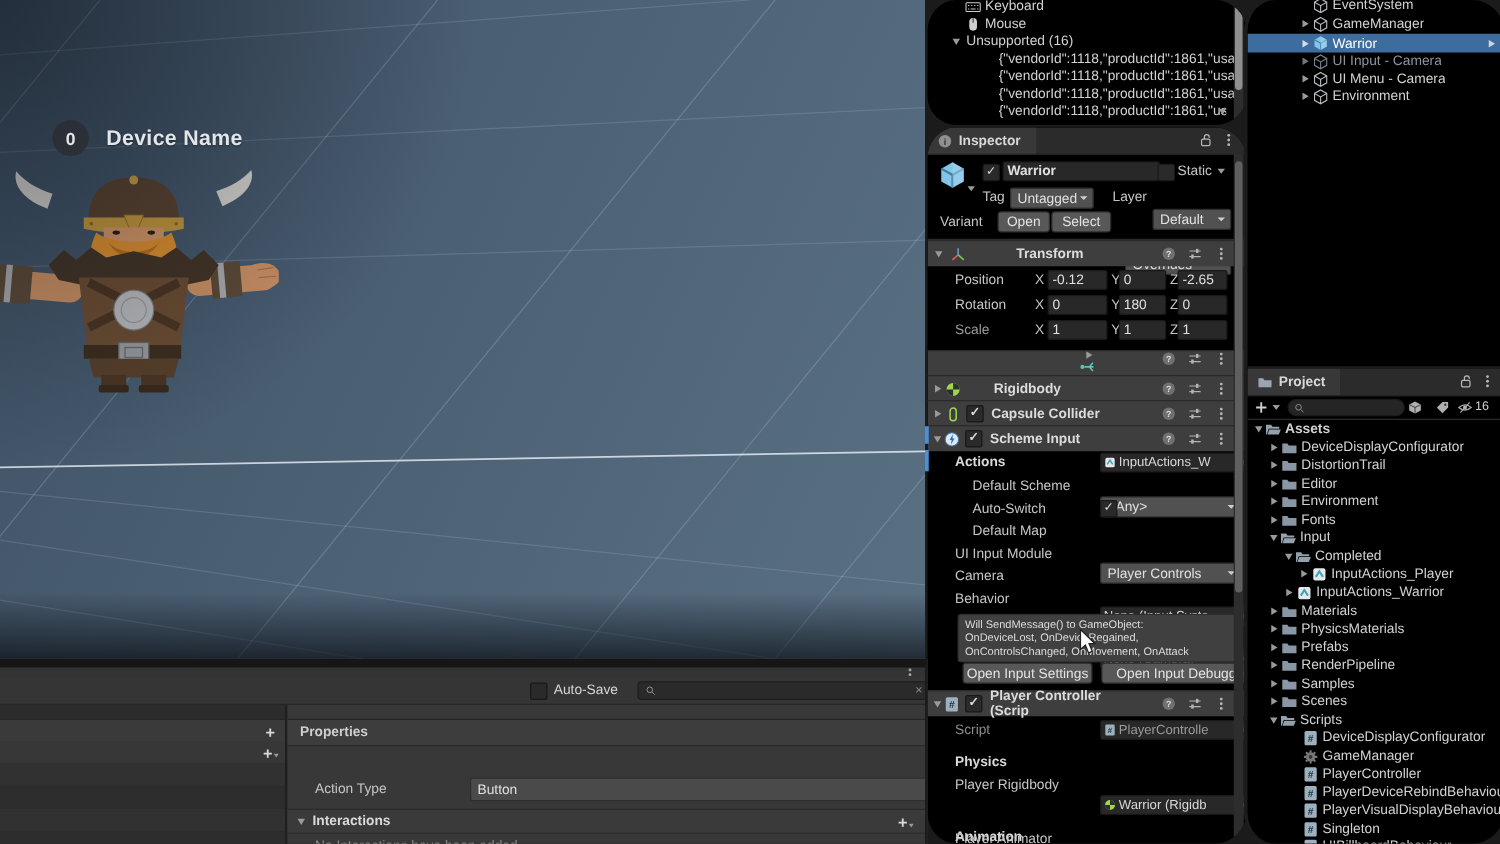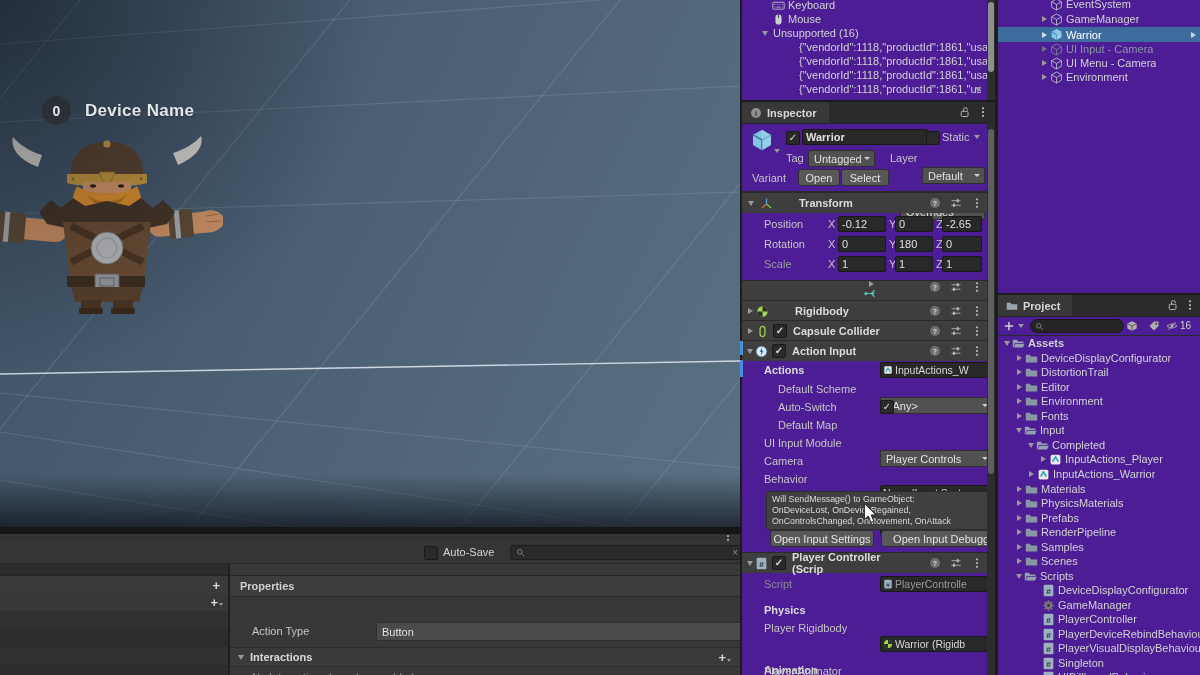--- a/index.html
+++ b/index.html
@@ -11,21 +11,21 @@
   .scene{position:absolute;left:0;top:0;width:740px;height:527px;overflow:hidden;
          background:linear-gradient(115deg,#3e5164 0%,#4c6074 45%,#597083 100%);}
   .shadeTL{position:absolute;inset:0;background:radial-gradient(circle at 0% 0%,rgba(8,12,20,.5),transparent 42%);}
   .shadeB{position:absolute;inset:0;background:linear-gradient(180deg,transparent 90%,rgba(4,7,11,.65));}
   .dev-overlay{position:absolute;left:42px;top:96px;display:flex;align-items:center;gap:14px;}
   .dev-badge{width:29px;height:29px;border-radius:50%;background:rgba(42,46,52,.85);
              display:flex;align-items:center;justify-content:center;color:#e6e6e6;
              font-size:14px;font-weight:bold;}
   .dev-label{font-size:17px;font-weight:bold;color:#e2e6ea;text-shadow:0 1px 2px rgba(0,0,0,.4);letter-spacing:.3px;}
   
-  .panel{position:absolute;background:#4c1d95;overflow:hidden;border-left:2px solid #1c1c1c;}
+  .panel{position:absolute;background:#000000;overflow:hidden;border-left:2px solid #1c1c1c;border-radius:25px;}
   .trow{position:absolute;left:0;right:0;height:14.6px;display:flex;align-items:center;white-space:nowrap;}
   .trow .lbl{margin-left:3px;overflow:hidden;}
   .arr{width:0;height:0;border-style:solid;flex:0 0 auto;display:inline-block;}
   .arr.r{border-width:3.5px 0 3.5px 5.5px;border-color:transparent transparent transparent #9a9a9a;margin:0 3px;}
   .arr.d{border-width:5.5px 3.5px 0 3.5px;border-color:#9a9a9a transparent transparent transparent;margin:0 2px;}
   .ic{width:13px;height:13px;flex:0 0 auto;}
   .hic{width:12px;height:12px;}
   .hicons{position:absolute;right:14px;display:flex;gap:9px;align-items:center;color:#b4b4b4;}
   .cb{width:12px;height:12px;background:#2a2a2a;border:1px solid #191919;border-radius:2px;
       color:#dcdcdc;font-size:10px;line-height:11px;text-align:center;flex:0 0 auto;}
@@ -333,21 +333,21 @@
       <div class="dd abs" style="left:158px;top:46px;width:64px;">
         <span>Overrides</span>
       </div>
     </div>
 
     <div class="chead" style="top:90px;">
       <span class="arr d" style="margin-left:6px;"></span>
       <svg class="ic" style="margin-left:4px;">
           <use href="#i-transform"></use>
         </svg>
-      <span style="margin-left:26px;">Transform</span>
+      <span style="margin-left:40px;">Transform</span>
       <span class="hicons">
         <svg class="hic">
             <use href="#i-help"></use>
           </svg>
         <svg class="hic">
             <use href="#i-preset"></use>
           </svg>
         <svg class="hic">
             <use href="#i-kebab"></use>
           </svg>
@@ -456,21 +456,21 @@
             <use href="#i-kebab"></use>
           </svg>
         </span>
     </div>
     <div class="chead" style="top:238px;">
       <span class="arr d" style="margin-left:5px;"></span>
       <svg class="ic">
           <use href="#i-playerinput"></use>
         </svg>
       <span class="cb on" style="margin:0 6px 0 4px;"></span>
-      <span>Action Input</span>
+      <span>Scheme Input</span>
       <span class="hicons">
           <svg class="hic">
             <use href="#i-help"></use>
           </svg>
           <svg class="hic">
             <use href="#i-preset"></use>
           </svg>
           <svg class="hic">
             <use href="#i-kebab"></use>
           </svg>

